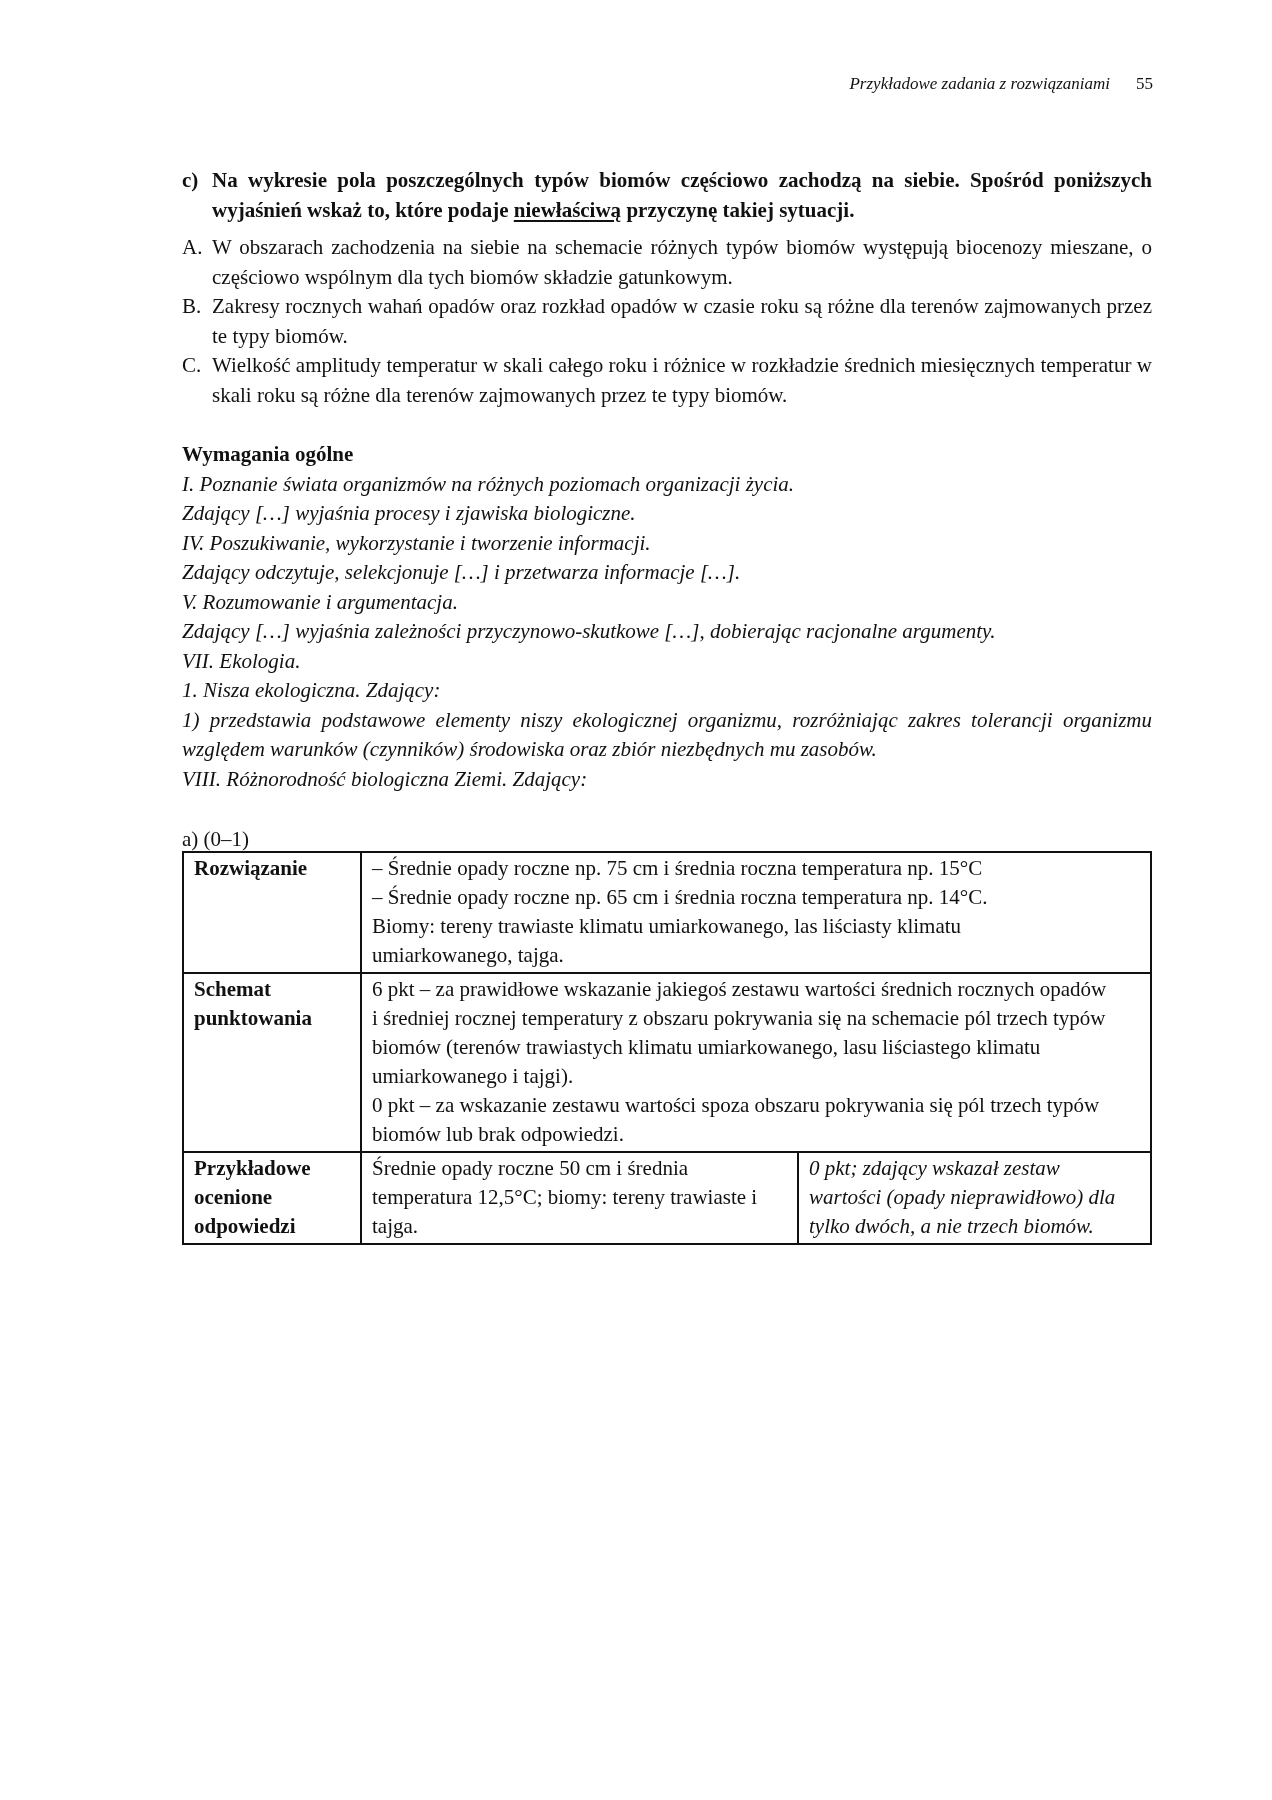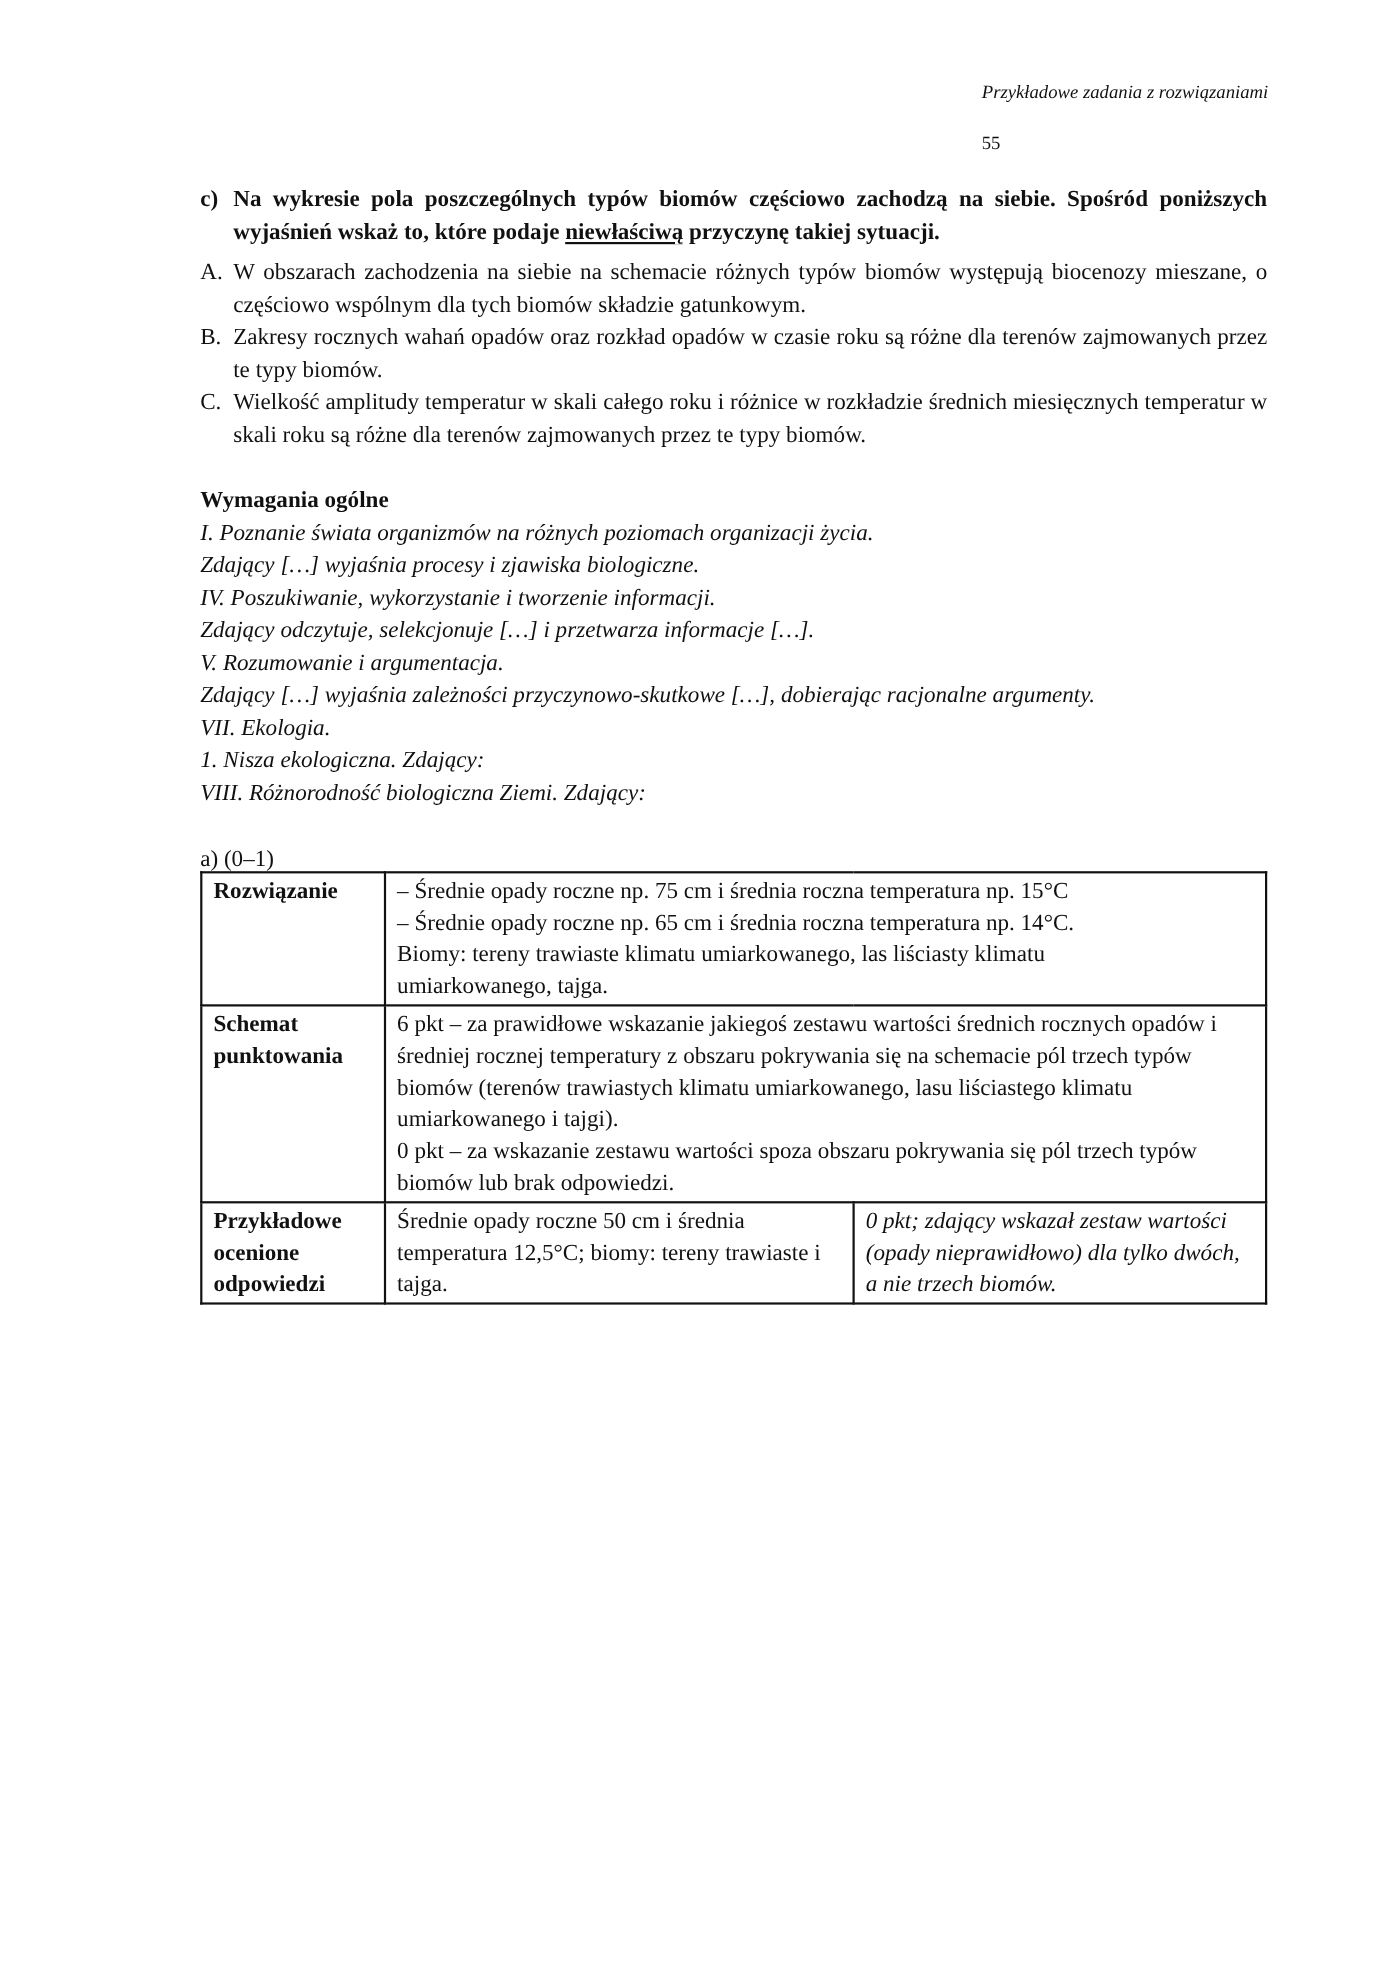--- a/index.html
+++ b/index.html
@@ -22,21 +22,20 @@
     }
     .running-header {
       position: absolute;
       top: 74px;
       right: 119px;
       font-size: 17px;
       font-style: italic;
       display: flex;
       gap: 26px;
       align-items: baseline;
-      flex-direction: column;
     }
     .running-header .pnum { font-style: normal; }
 
     .content {
       position: absolute;
       left: 182px;
       width: 970px;
       top: 166px;
       font-size: 21px;
       line-height: 29.5px;
@@ -77,21 +76,21 @@
     table.grading {
       border-collapse: collapse;
       width: 970px;
       font-size: 21px;
       line-height: 29px;
       margin-top: 0px;
     }
     table.grading td {
       border: 2px solid #111;
       vertical-align: top;
-      padding: 1px 10px 2px 10px;
+      padding: 1px 21px 2px 10px;
     }
     table.grading td.rowhead {
       width: 145px;
       font-weight: bold;
       padding-left: 10px;
       line-height: 29px;
     }
     td.italic { font-style: italic; }
   </style>
 </head>
@@ -132,20 +131,21 @@
       <div class="req-line">Zdający […] wyjaśnia procesy i zjawiska biologiczne.</div>
       <div class="req-line">IV. Poszukiwanie, wykorzystanie i tworzenie informacji.</div>
       <div class="req-line">Zdający odczytuje, selekcjonuje […] i przetwarza informacje […].</div>
       <div class="req-line">V. Rozumowanie i argumentacja.</div>
       <div class="req-line">Zdający […] wyjaśnia zależności przyczynowo-skutkowe […], dobierając racjonalne argumenty.</div>
     </div>
 
     <div>
       <div class="req-line">VII. Ekologia.</div>
       <div class="req-line">1. Nisza ekologiczna. Zdający:</div>
+      <div class="req-line">1) przedstawia podstawowe elementy niszy ekologicznej organizmu, rozróżniając zakres tolerancji organizmu względem warunków (czynników) środowiska oraz zbiór niezbędnych mu zasobów.</div>
       <div class="req-line">VIII. Różnorodność biologiczna Ziemi. Zdający:</div>
     </div>
 
     <div class="task-label">a) (0–1)</div>
 
     <table class="grading">
       <tbody>
           <tr>
         <td class="rowhead">Rozwiązanie</td>
         <td colspan="2">

